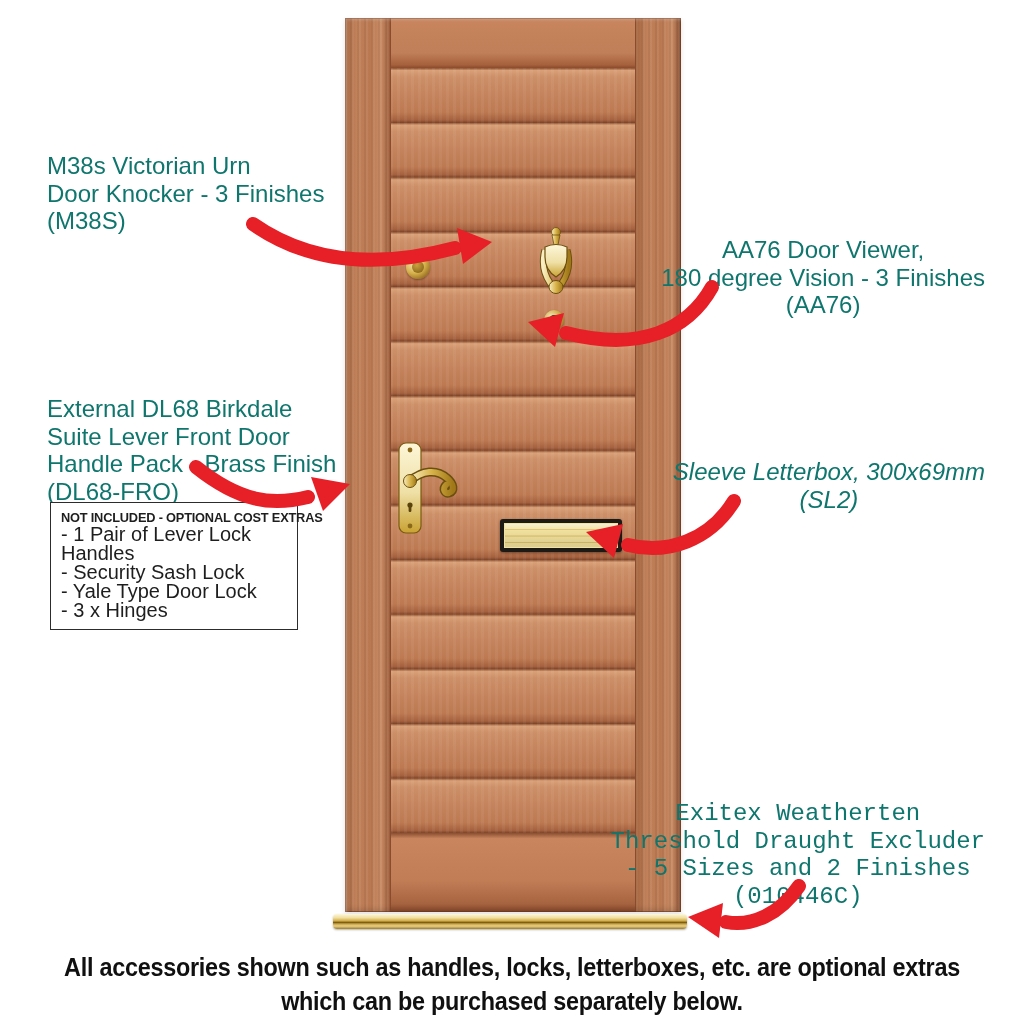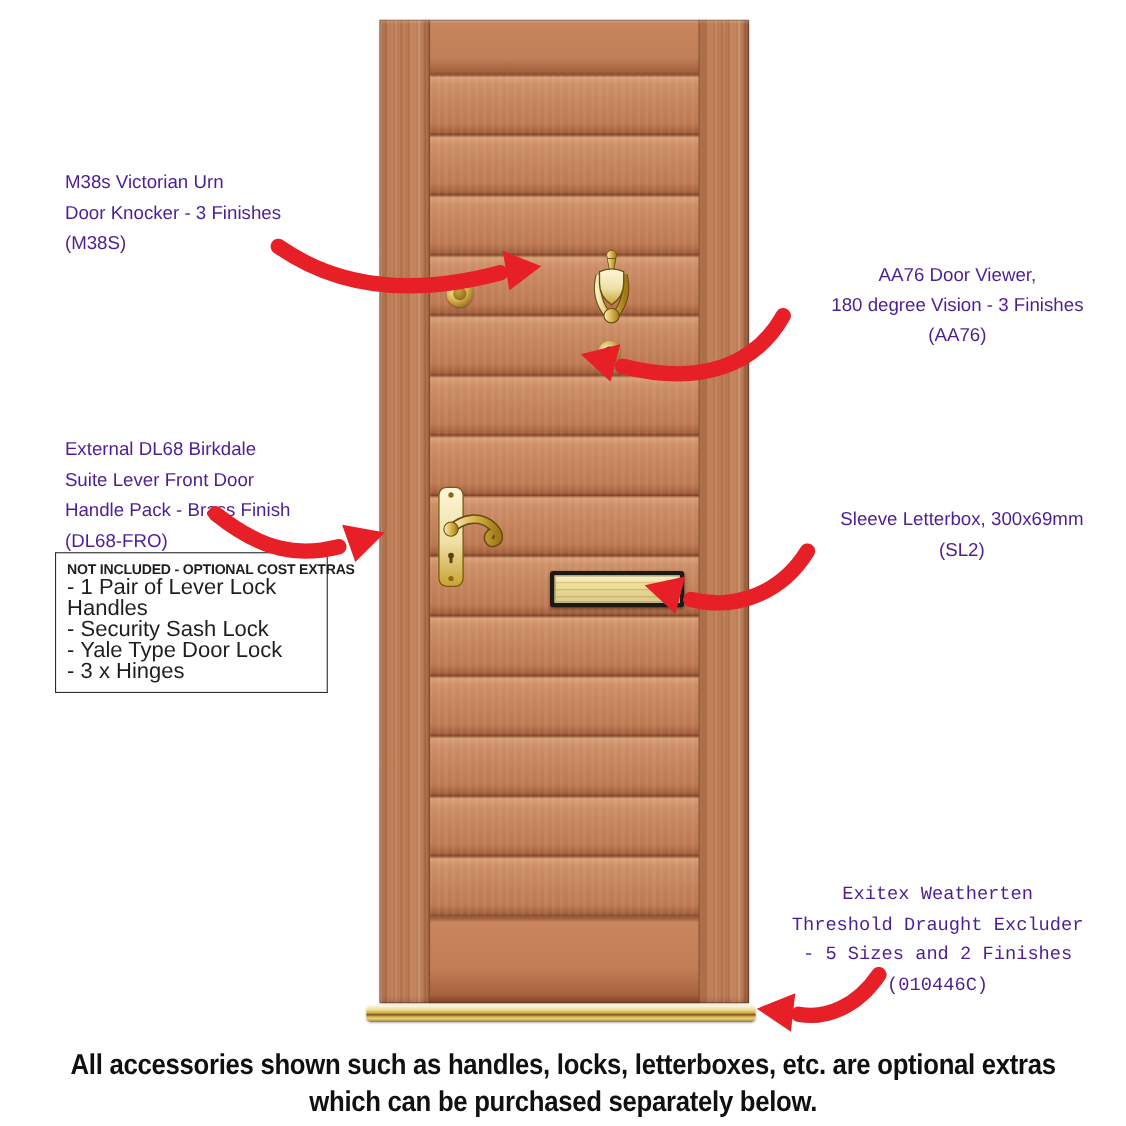--- a/index.html
+++ b/index.html
@@ -2,21 +2,21 @@
 <html><head>
 <meta charset="utf-8">
 <style>
   html,body{margin:0;padding:0;}
   body{
     width:1024px;height:1024px;position:relative;overflow:hidden;
     background:#ffffff;
     font-family:"Liberation Sans", sans-serif;
     color:#1e1e1e;
   }
-  .label{position:absolute;font-size:17px;line-height:27.5px;color:#4c1d95;margin-left:12px;}
+  .label{position:absolute;font-size:24px;line-height:27.5px;color:#0f766e;}
   .label.right{text-align:center;}
   
   .door{
     position:absolute;left:345px;top:18px;width:336px;height:894px;
     background:#c48a64;
     box-shadow:0 2px 5px rgba(0,0,0,.12);
   }
   .stile{position:absolute;top:0;bottom:0;width:45px;
     background:
       repeating-linear-gradient(90deg, rgba(255,255,255,.06) 0 2px, rgba(0,0,0,0) 2px 5px, rgba(0,0,0,.05) 5px 7px),
@@ -138,21 +138,21 @@
   <div>(AA76)</div>
 </div>
 
 <div class="label" style="left:47px;top:395px;">
   <div>External DL68 Birkdale</div>
   <div>Suite Lever Front Door</div>
   <div>Handle Pack - Brass Finish</div>
   <div>(DL68-FRO)</div>
 </div>
 
-<div class="label right" style="right:39px;top:458px;">
+<div class="label right" style="right:39px;top:458px;font-style:italic;">
   <div>Sleeve Letterbox, 300x69mm</div>
   <div>(SL2)</div>
 </div>
 
 <div class="label right" style="right:39px;top:800px;font-family:Liberation Mono, monospace;">
   <div>Exitex Weatherten</div>
   <div>Threshold Draught Excluder</div>
   <div>- 5 Sizes and 2 Finishes</div>
   <div>(010446C)</div>
 </div>

